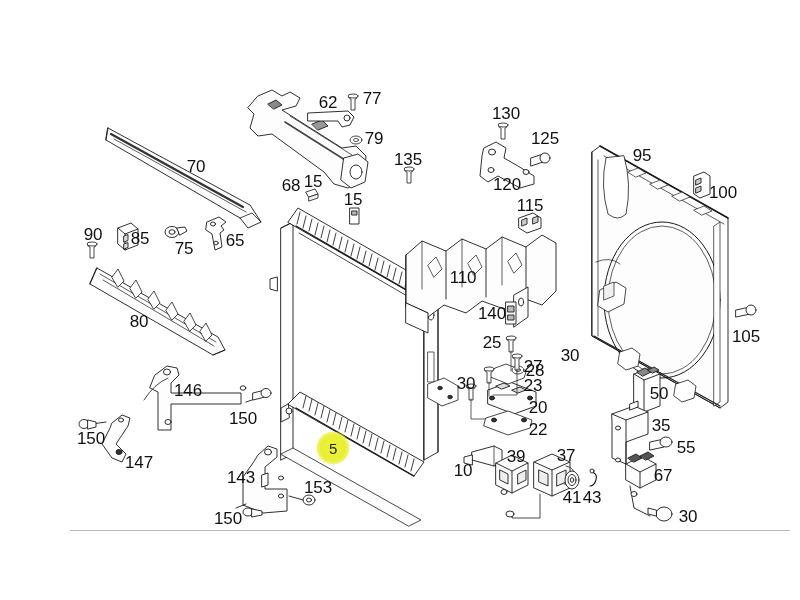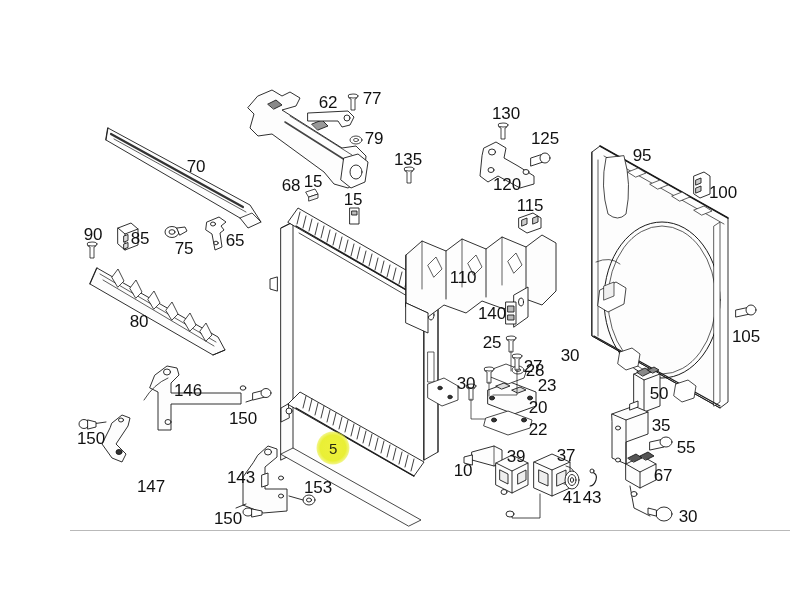--- a/index.html
+++ b/index.html
@@ -434,21 +434,21 @@
 <div id="callouts">
     <div class="label" style="left: 196px; top: 166px;">70</div>
     <div class="label" style="left: 93px; top: 234px;">90</div>
     <div class="label" style="left: 140px; top: 238px;">85</div>
     <div class="label" style="left: 184px; top: 248px;">75</div>
     <div class="label" style="left: 235px; top: 240px;">65</div>
     <div class="label" style="left: 139px; top: 321px; text-align: right;">80</div>
     <div class="label" style="left: 188px; top: 390px;">146</div>
     <div class="label" style="left: 243px; top: 418px;">150</div>
     <div class="label" style="left: 91px; top: 438px;">150</div>
-    <div class="label" style="left: 151px; top: 462px; margin-top: 24px;">147</div>
+    <div class="label" style="left: 139px; top: 462px;">147</div>
     <div class="label" style="left: 241px; top: 477px;">143</div>
     <div class="label" style="left: 228px; top: 518px;">150</div>
     <div class="label" style="left: 318px; top: 487px;">153</div>
     <div class="label hl" style="left: 333px; top: 448px;">5</div>
     <div class="label" style="left: 328px; top: 102px;">62</div>
     <div class="label" style="left: 372px; top: 98px;">77</div>
     <div class="label" style="left: 291px; top: 141px; margin-top: 44px;">68</div>
     <div class="label" style="left: 374px; top: 138px;">79</div>
     <div class="label" style="left: 408px; top: 159px;">135</div>
     <div class="label" style="left: 313px; top: 181px;">15</div>
@@ -459,21 +459,21 @@
     <div class="label" style="left: 530px; top: 205px;">115</div>
     <div class="label" style="left: 463px; top: 277px;">110</div>
     <div class="label" style="left: 492px; top: 313px;">140</div>
     <div class="label" style="left: 642px; top: 155px;">95</div>
     <div class="label" style="left: 723px; top: 192px;">100</div>
     <div class="label" style="left: 746px; top: 336px;">105</div>
     <div class="label" style="left: 533px; top: 336px; margin-top: 30px;">27</div>
     <div class="label" style="left: 492px; top: 342px;">25</div>
     <div class="label" style="left: 570px; top: 355px;">30</div>
     <div class="label" style="left: 535px; top: 370px;">28</div>
-    <div class="label" style="left: 547px; top: 385px;">23</div>
+    <div class="label" style="left: 533px; top: 385px;">23</div>
     <div class="label" style="left: 466px; top: 383px;">30</div>
     <div class="label" style="left: 538px; top: 407px;">20</div>
     <div class="label" style="left: 538px; top: 429px;">22</div>
     <div class="label" style="left: 463px; top: 470px;">10</div>
     <div class="label" style="left: 516px; top: 456px;">39</div>
     <div class="label" style="left: 566px; top: 455px;">37</div>
     <div class="label" style="left: 572px; top: 497px;">41</div>
     <div class="label" style="left: 592px; top: 497px;">43</div>
     <div class="label" style="left: 659px; top: 393px;">50</div>
     <div class="label" style="left: 661px; top: 425px;">35</div>

